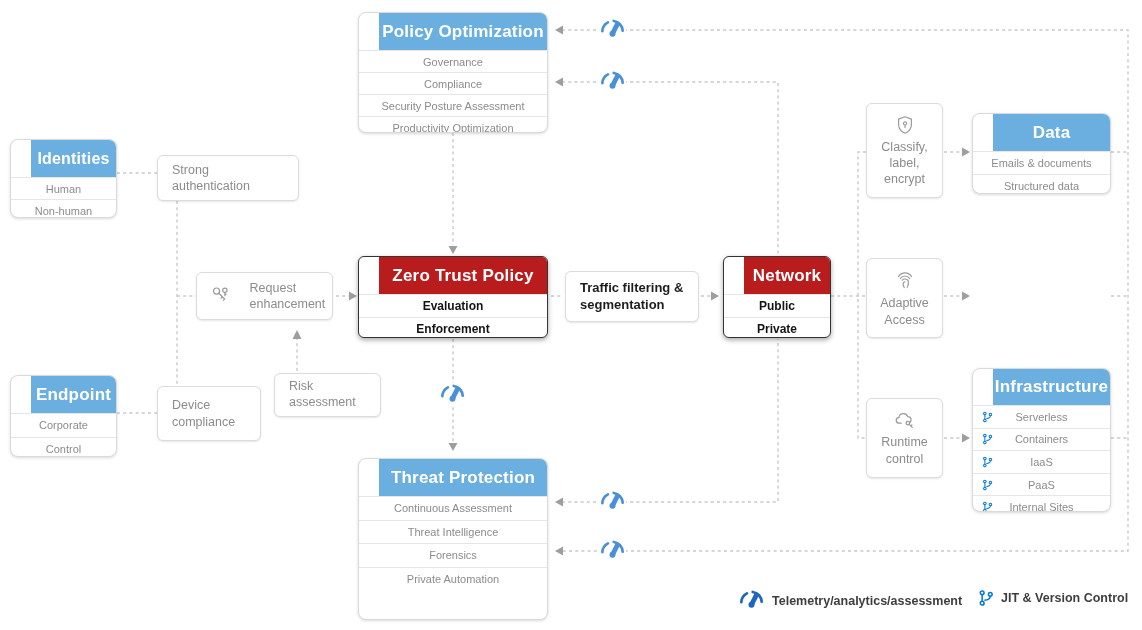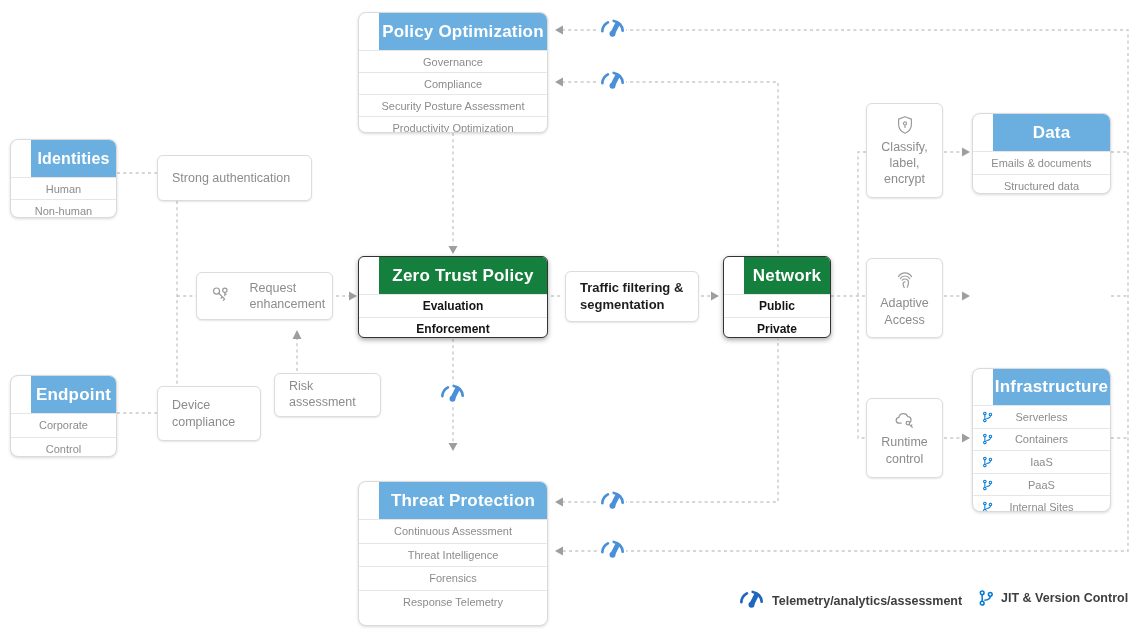--- a/index.html
+++ b/index.html
@@ -11,21 +11,21 @@
   .lineicon{position:absolute;z-index:3;}
   .panel{
     position:absolute;z-index:2;background:#fff;border:1px solid #DADADA;border-radius:8px;
     box-shadow:0 1px 3px rgba(0,0,0,.15);overflow:hidden;box-sizing:border-box;
   }
   .panel .hdr{
     background:#6AAFE0;color:#fff;font-weight:700;display:flex;align-items:center;justify-content:center;
     height:37px;font-size:17px;letter-spacing:.2px;margin-left:20px;
   }
   .panel.dark{border:1.5px solid #333;border-radius:6px;box-shadow:0 2px 5px rgba(0,0,0,.35);}
-  .panel.dark .hdr{background:#15803d;}
+  .panel.dark .hdr{background:#b91c1c;}
   .row{
     border-top:1px solid #E6E6E6;color:#8C8C8C;font-size:11px;
     display:flex;align-items:center;justify-content:center;position:relative;height:21px;
   }
   .panel.dark .row{color:#141414;font-weight:700;font-size:12px;height:22px;}
   .row .rowicon{position:absolute;left:9px;top:50%;transform:translateY(-50%);display:flex;}
   .pill{
     position:absolute;z-index:2;background:#fff;border:1px solid #DCDCDC;border-radius:6px;
     box-shadow:0 1px 2px rgba(0,0,0,.10);color:#8C8C8C;font-size:12.5px;line-height:1.3;
     display:flex;align-items:center;box-sizing:border-box;
@@ -137,21 +137,21 @@
     <div class="row">Security Posture Assessment</div>
     <div class="row">Productivity Optimization</div>
   </div>
 
   <div class="panel" style="left:10px;top:139px;width:107px;height:79px">
     <div class="hdr" style="font-size:16px">Identities</div>
     <div class="row">Human</div>
     <div class="row">Non-human</div>
   </div>
 
-  <div class="pill leftpad" style="left:157px;top:155px;width:155px;height:46px">
+  <div class="pill leftpad" style="left:157px;top:155px;width:142px;height:46px">
     <span>Strong authentication</span>
   </div>
 
   <div class="pill iconrow" style="left:196px;top:272px;width:137px;height:48px">
     <svg width="25" height="25" viewBox="0 0 26 26">
       <g stroke="#9B9B9B" stroke-width="1.3" fill="none" stroke-linecap="round">
         <circle cx="8" cy="7.2" r="3.2"></circle>
         <path d="M10.3 9.5 L16.5 15.7 M14.2 13.4 L12.8 14.8 M16.5 15.7 L15.1 17.1"></path>
         <circle cx="16.8" cy="6.4" r="2.3"></circle>
         <path d="M16.8 8.7 L16.8 12.2 M16.8 10.6 L18.2 10.6"></path>
@@ -298,26 +298,26 @@
   </div>
 
   <div class="pill leftpad" style="left:157px;top:386px;width:104px;height:55px">
     <span>Device compliance</span>
   </div>
 
   <div class="pill leftpad" style="left:274px;top:373px;width:107px;height:44px;align-items:flex-end;padding-top:5px">
     <span>Risk assessment</span>
   </div>
 
-  <div class="panel" style="left:358px;top:481px;width:190px;height:145px">
+  <div class="panel" style="left:358px;top:458px;width:190px;height:162px">
     <div class="hdr">Threat Protection</div>
     <div class="row" style="height:22.5px">Continuous Assessment</div>
     <div class="row" style="height:22.5px">Threat Intelligence</div>
     <div class="row" style="height:22.5px">Forensics</div>
-    <div class="row" style="height:22.5px">Response Telemetry</div>
+    <div class="row" style="height:22.5px">Private Automation</div>
   </div>
 
   <div class="legend" style="left:738px;top:589px">
     <svg width="27" height="23" viewBox="0 0 26 22">
       <g stroke="#2066BE" fill="none" stroke-linecap="round">
         <path d="M3.2 12.6 A10 10 0 0 1 8.6 4.1" stroke-width="2.6"></path>
         <path d="M14.2 2.8 A10 10 0 0 1 22.8 12.2" stroke-width="2.6"></path>
         <path d="M17.8 5.6 L13.4 14.2" stroke-width="4.6"></path>
       </g>
       <circle cx="13" cy="15.2" r="2.9" fill="#2066BE"></circle>

